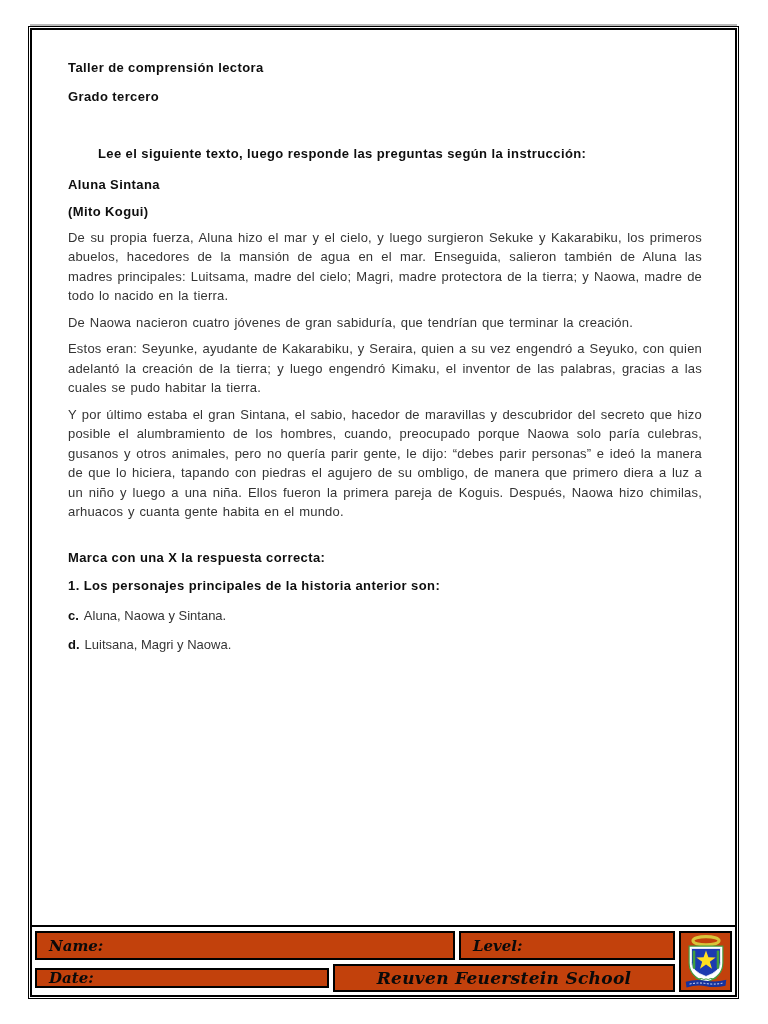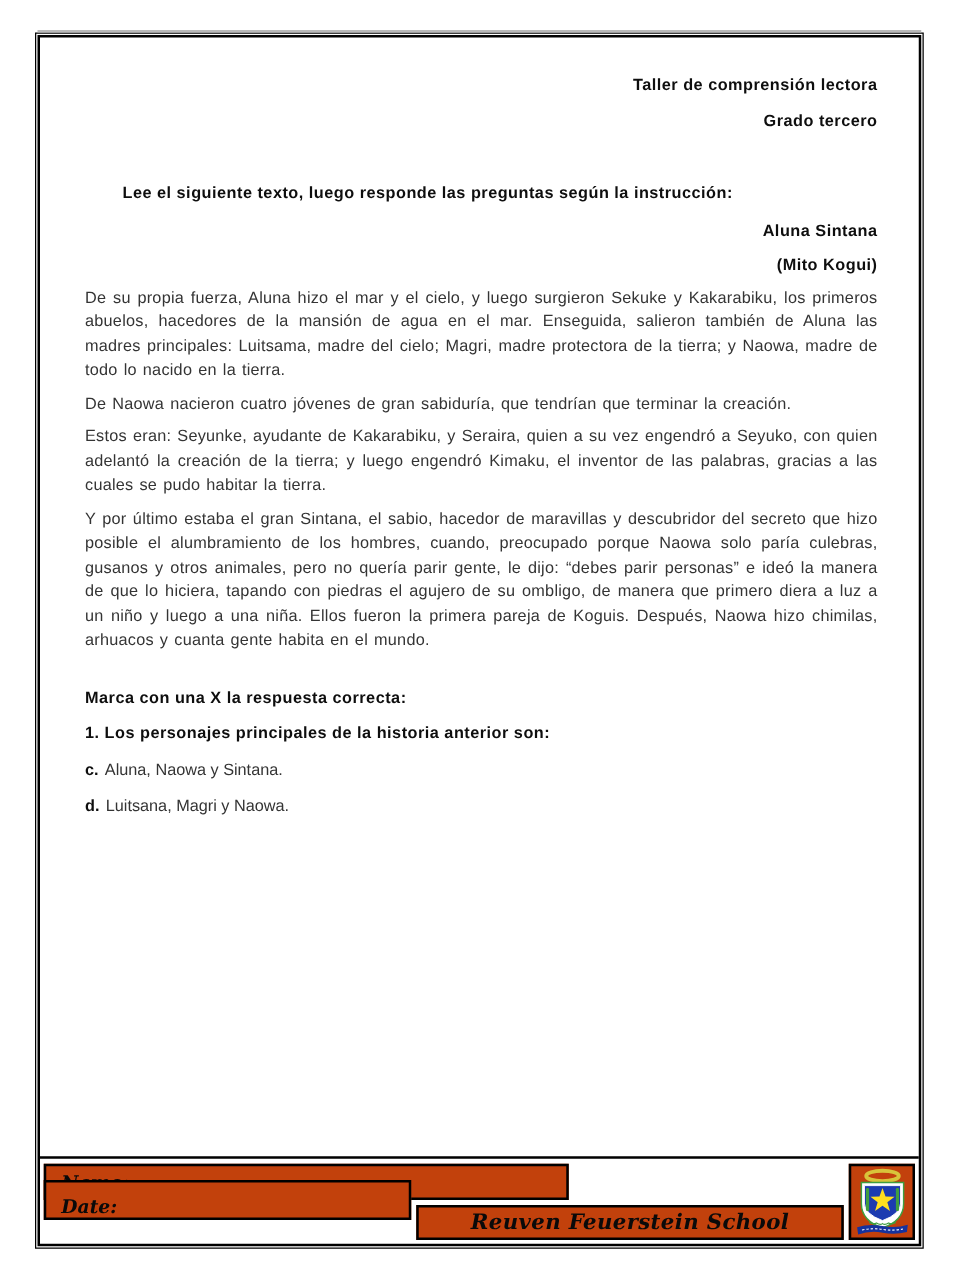--- a/index.html
+++ b/index.html
@@ -26,21 +26,21 @@
     background: #b9b9b9;
   }
   .content {
     position: absolute;
     left: 0; top: 0; right: 0;
     padding: 28px 33px 0 36px;
     color: #343434;
     font-size: 13px;
     line-height: 19.5px;
   }
-  .t-center { text-align: right; }
+  .t-center { text-align: left; }
   .doc-title, .doc-grade, .story-title, .story-sub, .instruction,
   .quiz-instruction, .quiz-question { font-weight: 700; color: #0e0e0e; letter-spacing: 0.4px; }
   .doc-grade   { margin-top: 9px; }
   .instruction { margin-top: 38px; padding-left: 30px; }
   .story-title { margin-top: 11px; }
   .story-sub   { margin-top: 8px; }
   p.para {
     margin-top: 7px;
     text-align: justify;
     letter-spacing: 0.2px;
@@ -70,21 +70,21 @@
     align-items: center;
     padding: 0 12px;
     font-family: "DejaVu Serif", serif;
     font-style: italic;
     font-weight: 700;
     font-size: 15px;
     color: #0a0a0a;
   }
   .cell-name  { left: 0; top: 0; height: 29px; width: 420px; }
   .cell-level { left: 424px; top: 0; height: 29px; right: 57px; }
-  .cell-date  { left: 0; bottom: 16px; height: 32px; width: 294px; align-items: flex-end; }
+  .cell-date  { left: 0; bottom: 4px; height: 20px; width: 294px; }
   .cell-school {
     left: 298px; bottom: 0; height: 28px; right: 57px;
     justify-content: center;
     font-size: 17px;
     letter-spacing: 0.3px;
   }
   .cell-logo {
     right: 0; top: 0; bottom: 0; width: 53px;
     padding: 1px;
     justify-content: center;
@@ -120,20 +120,23 @@
       <span class="opt-letter">d.</span><span>Luitsana, Magri y Naowa.</span>
     </div>
   </div>
 
   <div class="content-bottom-rule"></div>
 
   <div class="footer">
     <div class="cell cell-name">
       <span>Name:</span>
     </div>
+    <div class="cell cell-level">
+      <span>Level:</span>
+    </div>
     <div class="cell cell-date">
       <span>Date:</span>
     </div>
     <div class="cell cell-school">
       <span>Reuven Feuerstein School</span>
     </div>
     <div class="cell cell-logo">
       <svg viewBox="0 0 46 58" aria-hidden="true">
         <ellipse cx="23" cy="7" rx="13.5" ry="4.3" fill="none" stroke-width="3.2" stroke="#d8c43a"></ellipse>
         <path d="M5.5,12.5 H40.5 V30 Q40.5,44 23,50 Q5.5,44 5.5,30 Z" fill="#ffffff" stroke-width="1.2" stroke="#3f9e3f"></path>

